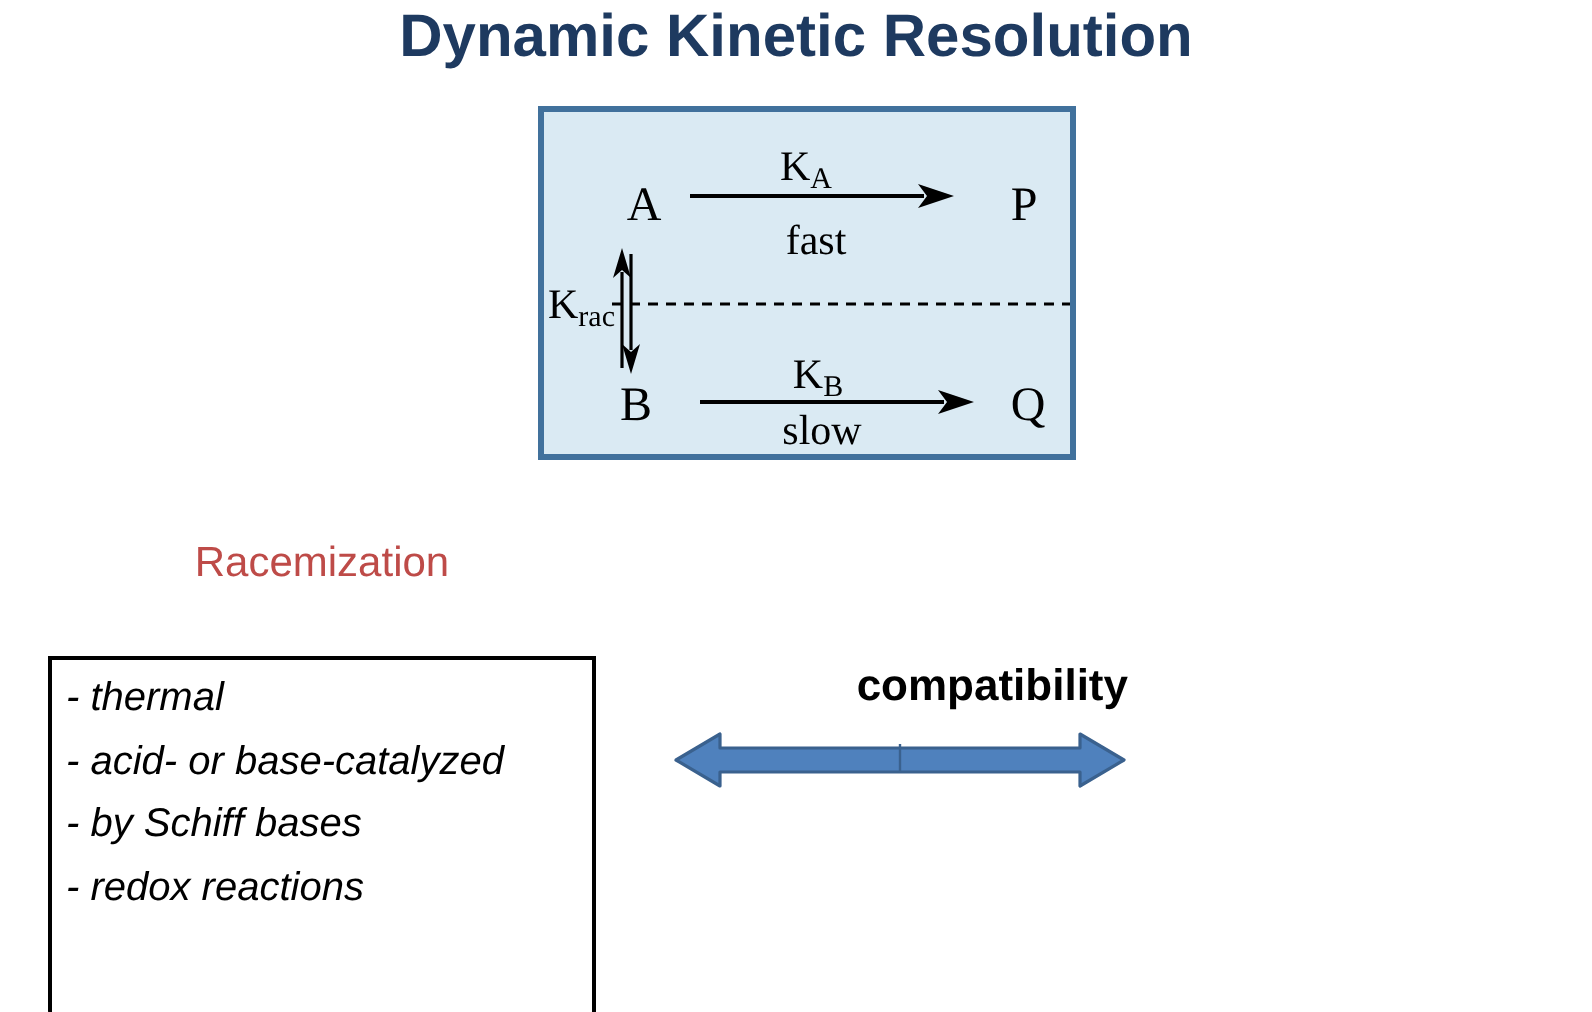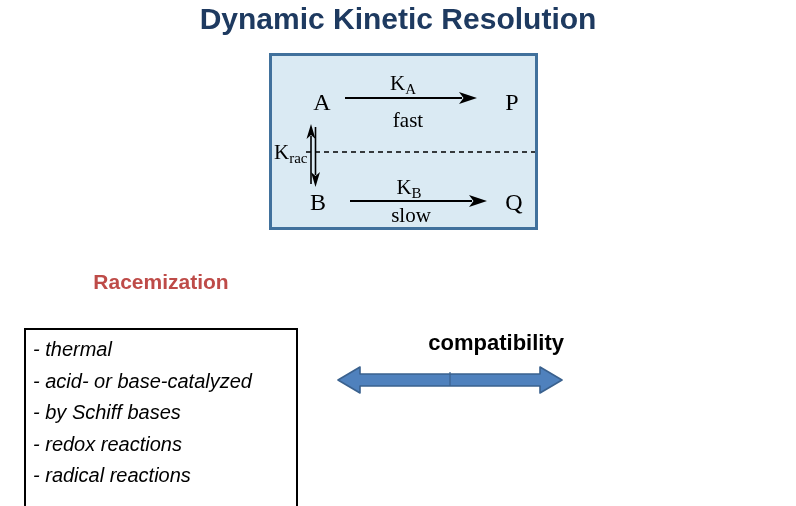--- a/index.html
+++ b/index.html
@@ -18,21 +18,21 @@
   }
   .scheme-svg text{
     font-family:"Liberation Serif","DejaVu Serif",serif;fill:#000;
   }
   .species{font-size:24px;}
   .kconst{font-size:21px;}
   .sub{font-size:15px;}
   .speed{font-size:21px;}
   .rac-heading{
     position:absolute;left:24px;top:270px;width:274px;text-align:center;
-    font-size:21px;font-weight:bold;color:#BE4B48;
+    font-size:21px;font-weight:normal;color:#BE4B48;
   }
   .list-box{
     position:absolute;left:24px;top:300px;width:274px;height:198px;
     box-sizing:border-box;border:2px solid #000;background:#fff;
     padding:4px 0 0 7px;
     margin-top:28px;
   }
   .list-item{
     font-size:20px;font-style:italic;color:#000;line-height:31.5px;
     white-space:nowrap;
@@ -80,21 +80,20 @@
     </svg>
   </div>
 
   <div class="rac-heading">Racemization</div>
 
   <div class="list-box">
     <div class="list-item">- thermal</div>
     <div class="list-item">- acid- or base-catalyzed</div>
     <div class="list-item">- by Schiff bases</div>
     <div class="list-item">- redox reactions</div>
-    <div class="list-item">- radical reactions</div>
   </div>
 
   <div class="compat-label">compatibility</div>
 
   <svg class="compat-arrow" width="228" height="32" viewBox="0 0 228 32">
     <polygon points="2,16 24,3 24,10 204,10 204,3 226,16 204,29 204,22 24,22 24,29" fill="#4F81BD" stroke="#3A618E" stroke-width="1.6" stroke-linejoin="round"></polygon>
     <line x1="114" y1="8" x2="114" y2="22" stroke="#3A618E" stroke-width="1.2"></line>
   </svg>
 
 

